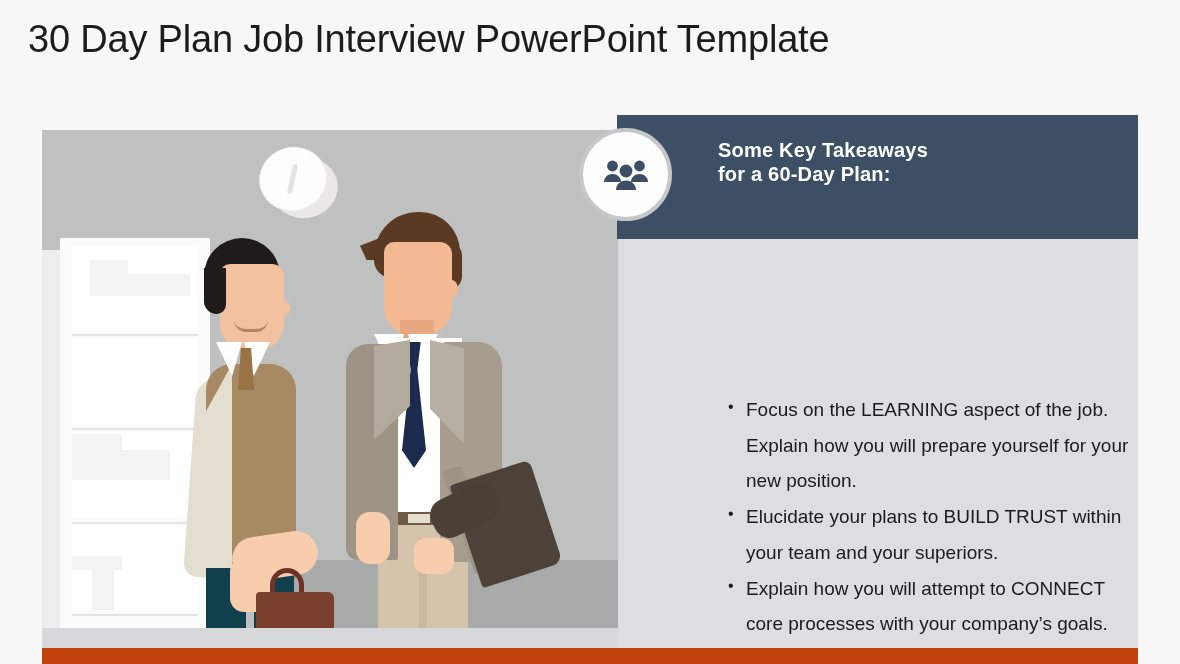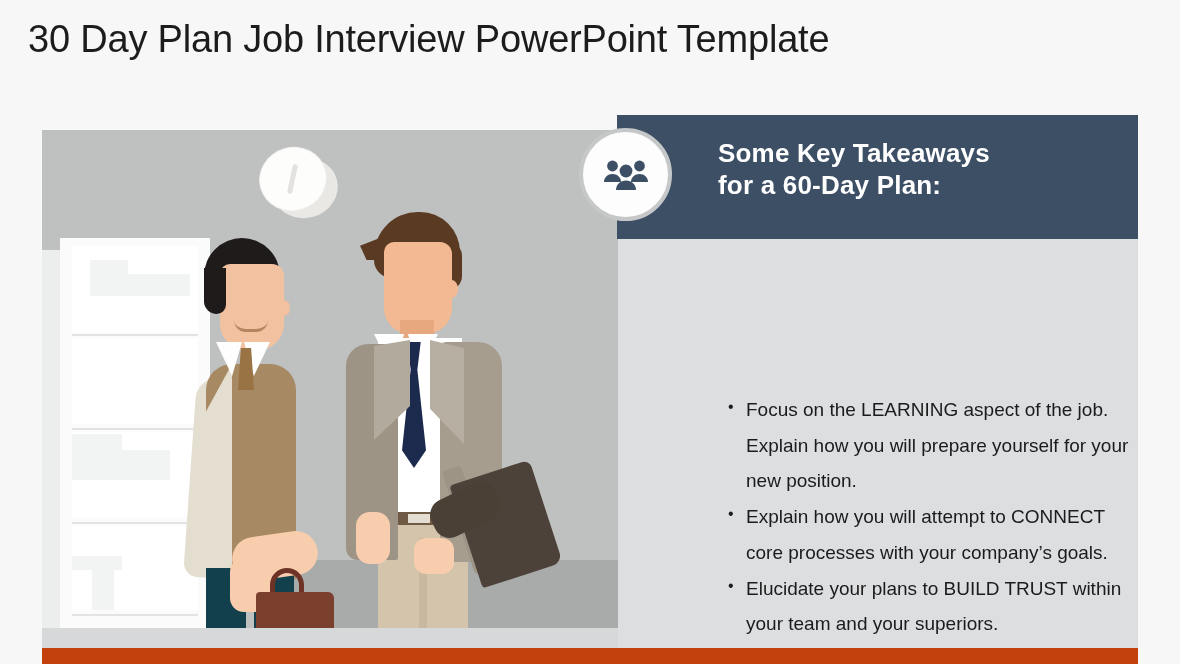--- a/index.html
+++ b/index.html
@@ -253,21 +253,21 @@
     background: #e7e8e9;
   }
   .header-bar {
     position: absolute; left: 617px; top: 115px;
     width: 521px; height: 124px;
     background: #3c4f65;
   }
   .header-title {
     position: absolute; left: 718px; top: 138px;
     width: 400px;
-    font-size: 26px; font-weight: bold; color: #ffffff;
+    font-size: 20px; font-weight: bold; color: #ffffff;
     line-height: 1.22; letter-spacing: 0.2px;
   }
   .icon-circle {
     position: absolute; left: 579px; top: 128px;
     width: 93px; height: 93px; border-radius: 50%;
     background: #fdfdfd; border: 4px solid #c6c7c8;
     display: flex; align-items: center; justify-content: center;
   }
   .icon-circle svg { display: block; }
 
@@ -370,22 +370,22 @@
         <div class="arm-front"></div>
       </div>
 
       <div class="footer-strip"></div>
     </div>
 
     <div class="panel"></div>
 
     <div class="bullets">
       <div class="bullet">Focus on the LEARNING aspect of the job. Explain how you will prepare yourself for your new position.</div>
+      <div class="bullet">Elucidate your plans to BUILD TRUST within your team and your superiors.</div>
       <div class="bullet">Explain how you will attempt to CONNECT core processes with your company’s goals.</div>
-      <div class="bullet">Elucidate your plans to BUILD TRUST within your team and your superiors.</div>
     </div>
 
     <div class="panel-footer"></div>
   </div>
 
   <div class="header-bar"></div>
   <div class="header-title">
     <div>Some Key Takeaways</div>
     <div>for a 60-Day Plan:</div>
   </div>

